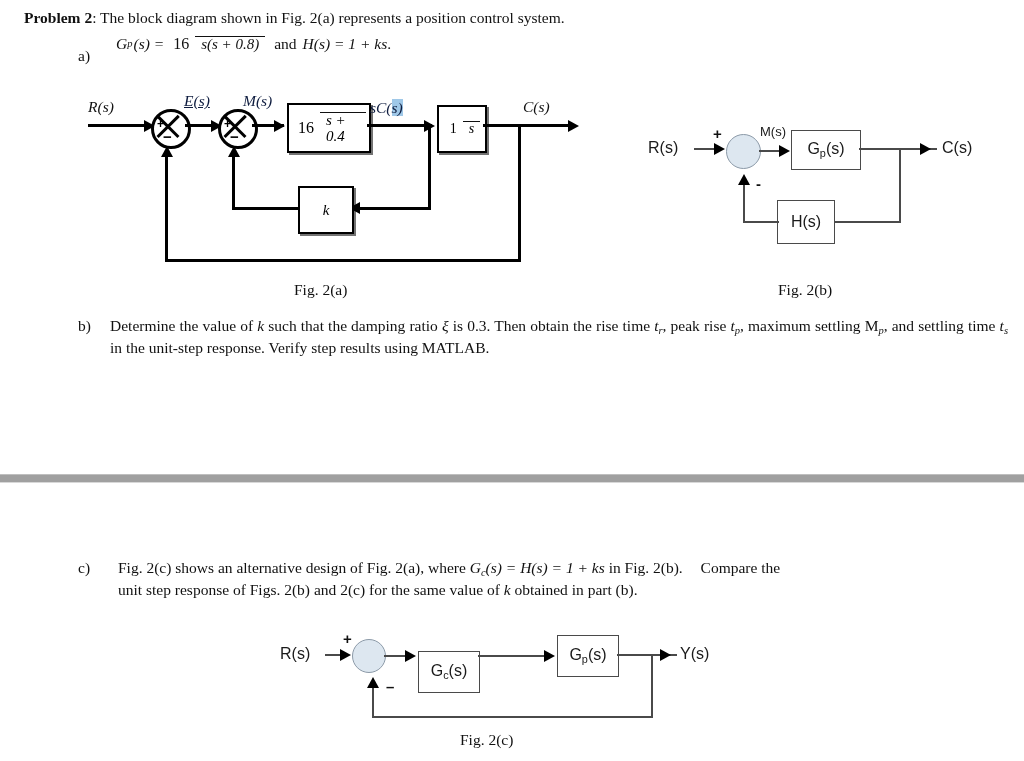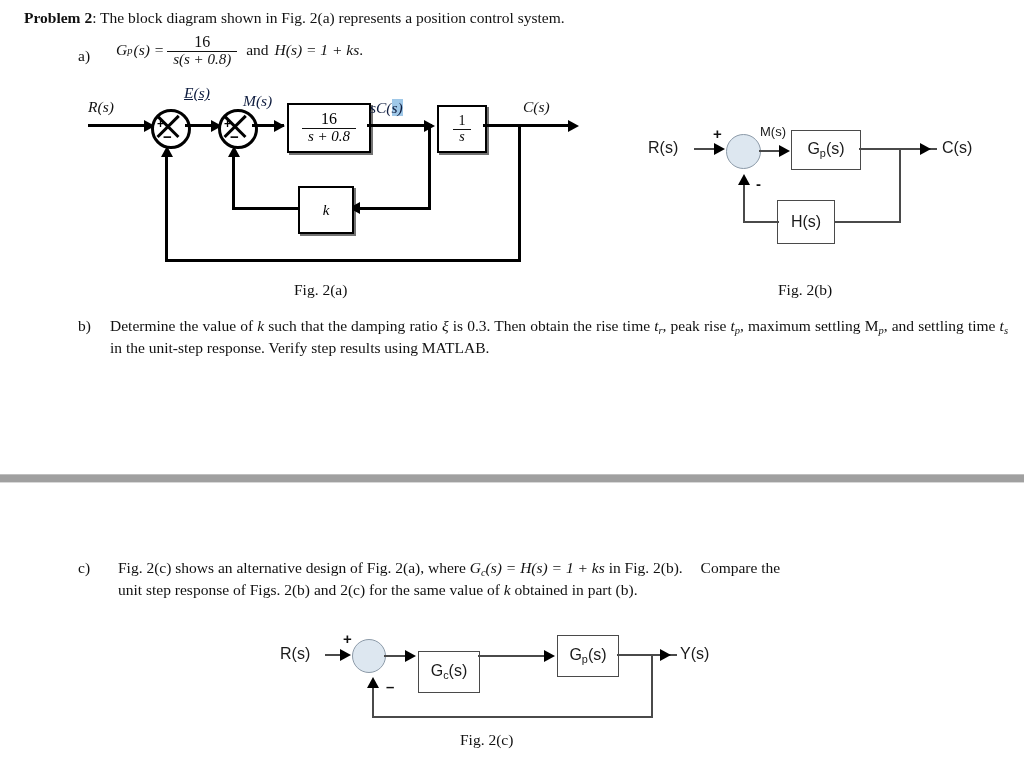--- a/index.html
+++ b/index.html
@@ -29,21 +29,21 @@
   .ser-it { font-family: "Liberation Serif", serif; font-style: italic; }
 
   #problem-line { top: 8px; left: 24px; width: 1008px; }
   #item-a { top: 34px; left: 78px; width: 930px; }
   #item-a .marker { position: absolute; left: 0; top: 12px; }
   #item-a .body { margin-left: 32px; display: flex; align-items: center; flex-wrap: wrap; gap: 0px; }
 
   
   .frac {
     display: inline-flex;
-    flex-direction: column;
+    flex-direction: row;
     align-items: center;
     vertical-align: middle;
     margin: 0 3px;
     line-height: 1.05;
   }
   .frac .num { padding: 0 6px; font-size: 16px; }
   .frac .den { padding: 0 6px; border-top: 1.3px solid #111; font-size: 15px; }
 
   .sub { font-size: 0.68em; vertical-align: -0.28em; }
 
@@ -252,41 +252,41 @@
   <div class="wire wire-h" style="left:88px;top:124px;width:60px;"></div>
   <div class="arrowR" style="left:144px;top:119.5px;"></div>
 
   <div class="sumA" style="left:151px;top:109px;">
     <div class="x1"></div>
     <div class="x2"></div>
     <div class="plus">+</div>
     <div class="minus">−</div>
   </div>
 
-  <div class="siglabel" style="left:184px;top:84px;text-decoration:underline;">E(s)</div>
+  <div class="siglabel" style="left:184px;top:92px;text-decoration:underline;">E(s)</div>
 
   <div class="wire wire-h" style="left:185px;top:124px;width:30px;"></div>
   <div class="arrowR" style="left:211px;top:119.5px;"></div>
 
   <div class="sumA" style="left:218px;top:109px;">
     <div class="x1"></div>
     <div class="x2"></div>
     <div class="plus">+</div>
     <div class="minus">−</div>
   </div>
 
   <div class="siglabel" style="left:243px;top:92px;">M(s)</div>
 
   <div class="wire wire-h" style="left:252px;top:124px;width:32px;"></div>
   <div class="arrowR" style="left:274px;top:119.5px;"></div>
 
   <div class="blk" style="left:287px;top:103px;width:80px;height:46px;">
     <span class="frac">
       <span class="num" style="font-style:normal;">16</span>
-      <span class="den">s + 0.8</span>
+      <span class="den">s + 0.4</span>
     </span>
   </div>
 
   <div class="siglabel" style="left:370px;top:99px;"><span>sC(</span><span class="hl">s)</span></div>
 
   <div class="wire wire-h" style="left:367px;top:124px;width:65px;"></div>
   <div class="arrowR" style="left:424px;top:119.5px;"></div>
 
   <div class="blk" style="left:437px;top:105px;width:46px;height:44px;">
     <span class="frac">

